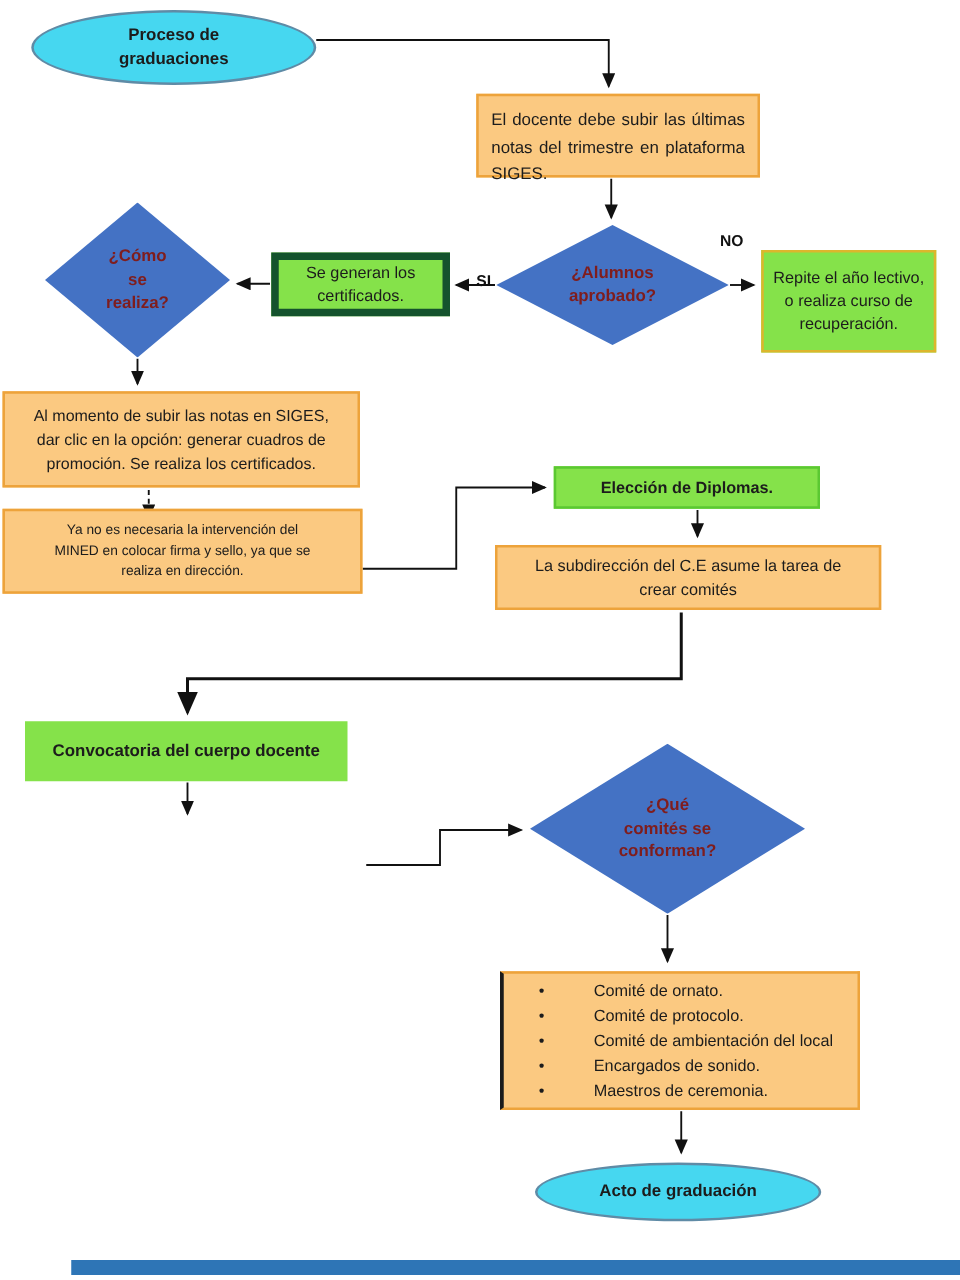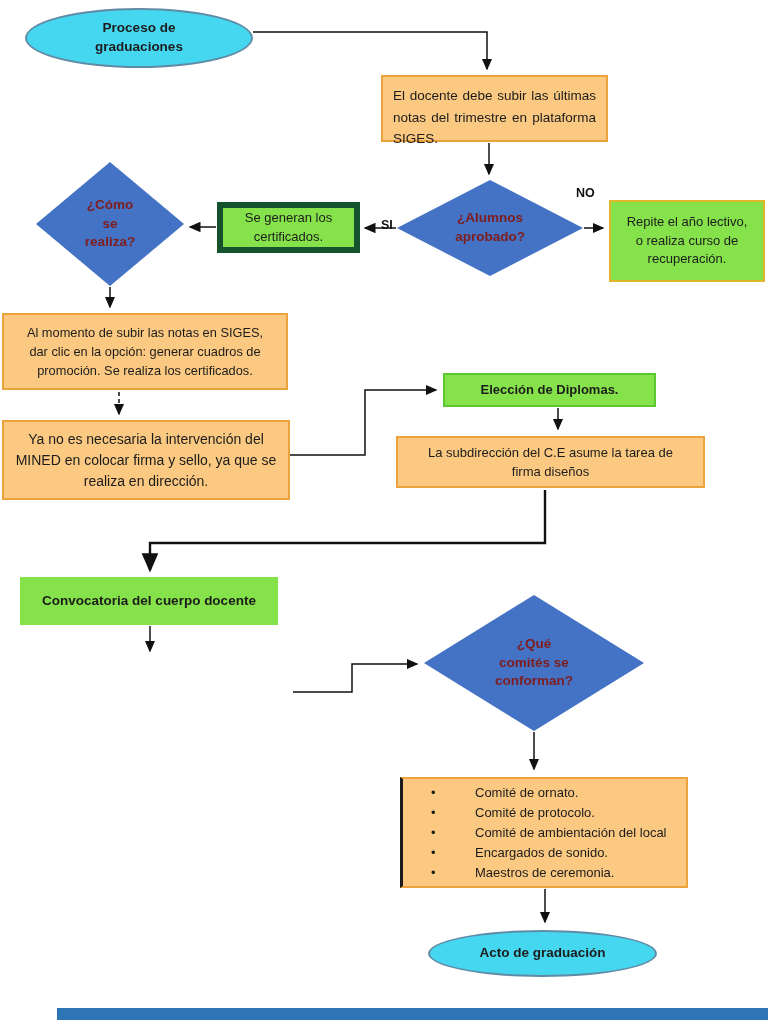--- a/index.html
+++ b/index.html
@@ -81,54 +81,54 @@
 aprobado?</div>
   </div>
   <div class="yesno" style="left:381px;top:186px;margin-top:32px;">SI</div>
   <div class="yesno" style="left:576px;top:186px;">NO</div>
 
   <div class="node gbox flex-center pre" style="left:217px;top:202px;width:143px;height:51px;border:6px solid #14532d;">
     <span>Se generan los
 certificados.</span>
   </div>
 
-  <div class="node gbox flex-center pre" style="left:609px;top:200px;width:156px;height:82px;border:2px solid #DDB62C;">
+  <div class="node gbox flex-center pre" style="left:609px;top:200px;width:140px;height:82px;border:2px solid #DDB62C;">
     <span>Repite el año lectivo,
 o realiza curso de
 recuperación.</span>
   </div>
 
   <div class="diamond-wrap" style="left:36px;top:162px;width:148px;height:124px;">
     <svg viewBox="0 0 100 100" preserveAspectRatio="none">
       <polygon points="50,0 100,50 50,100 0,50" fill="#4472C4"></polygon>
     </svg>
     <div class="diamond-label">¿Cómo
 se
 realiza?</div>
   </div>
 
   <div class="node obox flex-center pre" style="left:2px;top:313px;width:286px;height:77px;font-size:12.8px;">
     <span>Al momento de subir las notas en SIGES,
 dar clic en la opción: generar cuadros de
 promoción. Se realiza los certificados.</span>
   </div>
 
-  <div class="node obox flex-center pre" style="left:2px;top:420px;width:288px;height:80px;font-size:14px;">
+  <div class="node obox flex-center pre" style="left:2px;top:407px;width:288px;height:68px;font-size:11px;">
     <span>Ya no es necesaria la intervención del
 MINED  en  colocar firma y sello, ya que se
 realiza  en dirección.</span>
   </div>
 
   <div class="node gbox flex-center" style="left:443px;top:373px;width:213px;height:34px;border:2px solid #5BC832;font-weight:bold;">
     <span>Elección de Diplomas.</span>
   </div>
 
   <div class="node obox flex-center pre" style="left:396px;top:436px;width:309px;height:52px;">
     <span>La subdirección del C.E asume la  tarea de
-firma diseños</span>
+crear comités</span>
   </div>
 
   <div class="node gbox flex-center" style="left:20px;top:577px;width:258px;height:48px;font-weight:bold;font-size:13.5px;">
     <span>Convocatoria del cuerpo docente</span>
   </div>
 
 
   <div class="diamond-wrap" style="left:424px;top:595px;width:220px;height:136px;">
     <svg viewBox="0 0 100 100" preserveAspectRatio="none">
       <polygon points="50,0 100,50 50,100 0,50" fill="#4472C4"></polygon>

